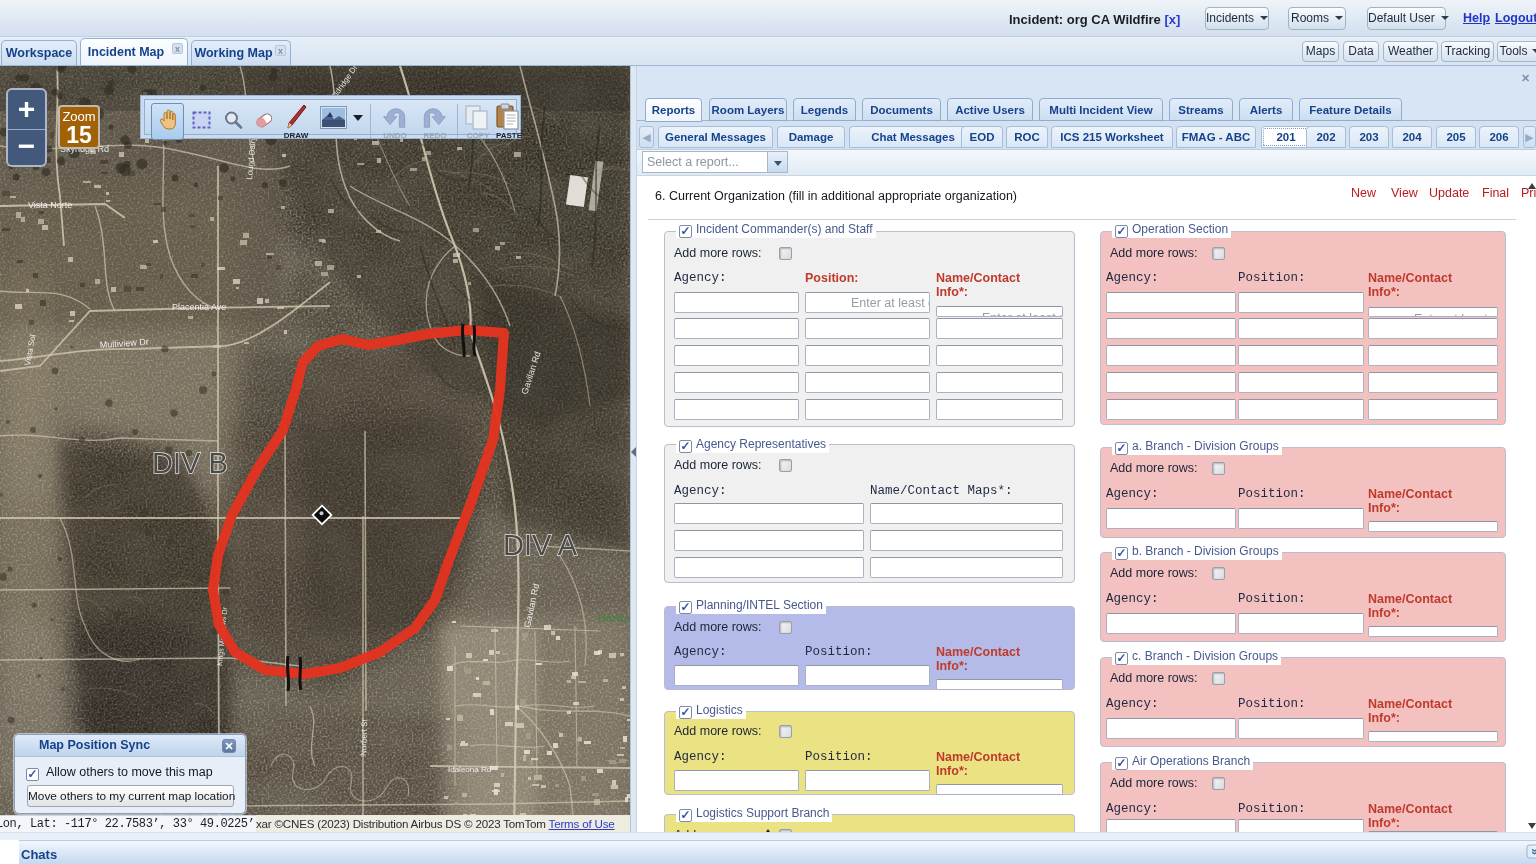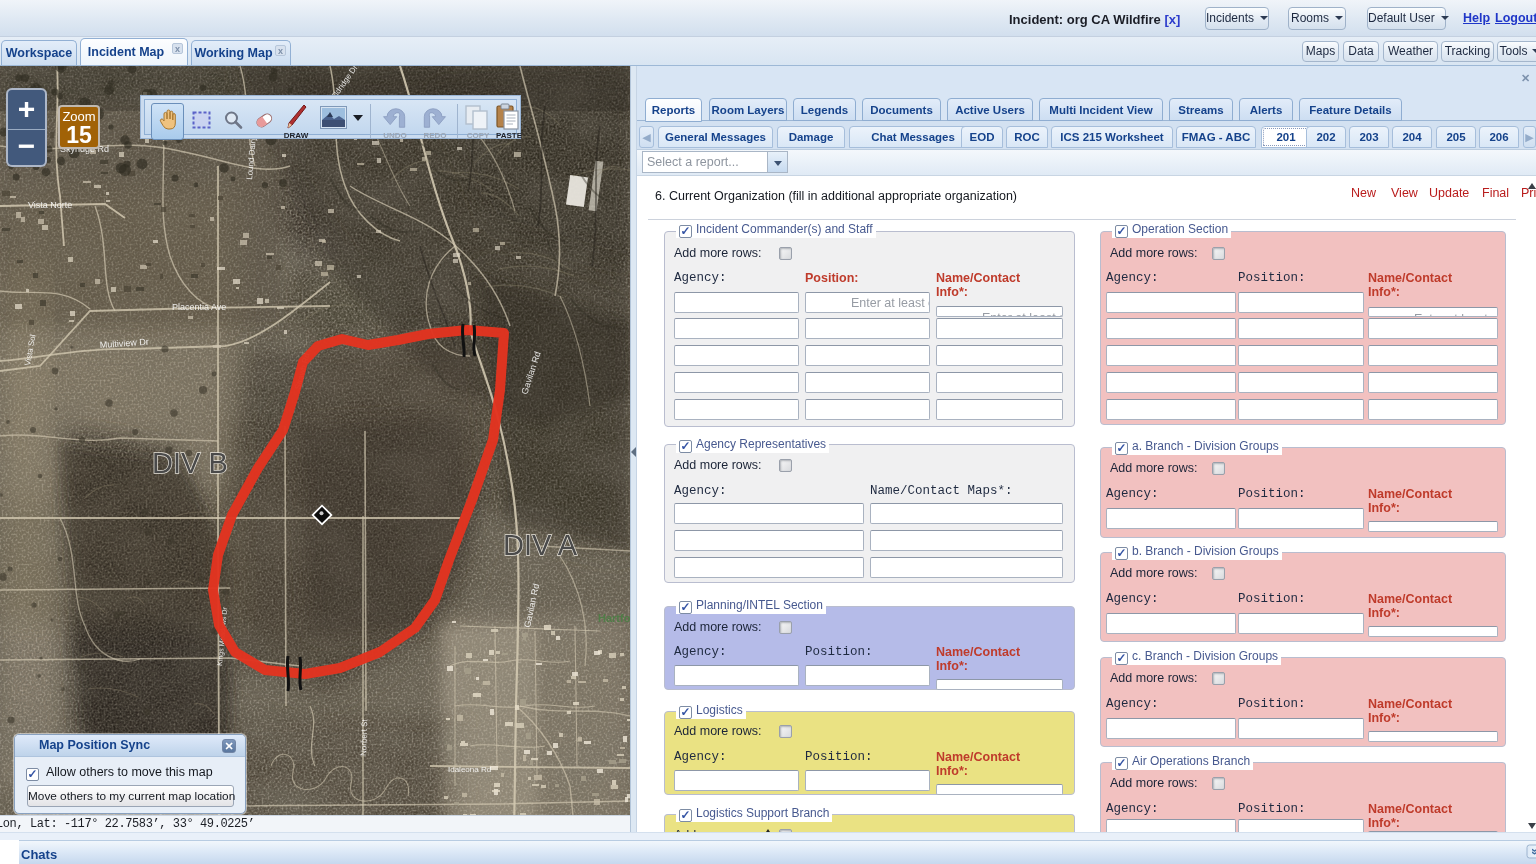--- a/index.html
+++ b/index.html
@@ -667,20 +667,21 @@
         </svg>
         <div class="tlabel" style="left:346px;width:36px;">PASTE</div>
       </div>
       <div id="mps">
         <div class="hd">Map Position Sync</div>
         <div class="cx">✕</div>
         <div class="row1"><span class="cb">✓</span>&nbsp;&nbsp;Allow others to move this map</div>
         <div class="btn">Move others to my current map location</div>
       </div>
       <div id="mstat">Lon, Lat: -117° 22.7583’, 33° 49.0225’</div>
+      <div id="mattr">xar ©CNES (2023) Distribution Airbus DS © 2023 TomTom <a>Terms of Use</a></div>
     </div>
     <div id="split">
       <div class="arr"></div>
     </div>
     <div id="panel">
       <div id="pstrip1"></div>
       <div id="pstrip2"></div>
       <div id="pstrip3"></div>
       <div class="ptab active" style="left:8px;width:57px;">Reports</div>
       <div class="ptab" style="left:72px;width:78px;">Room Layers</div>

